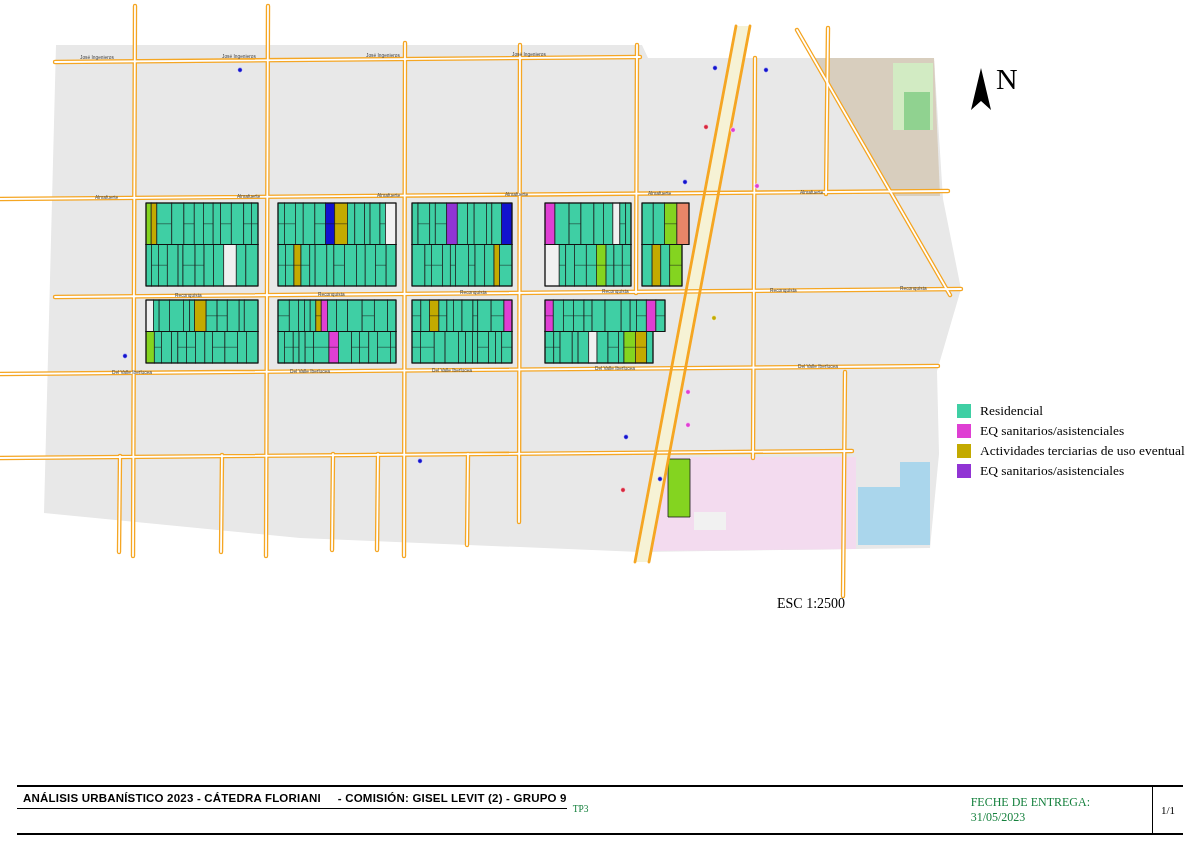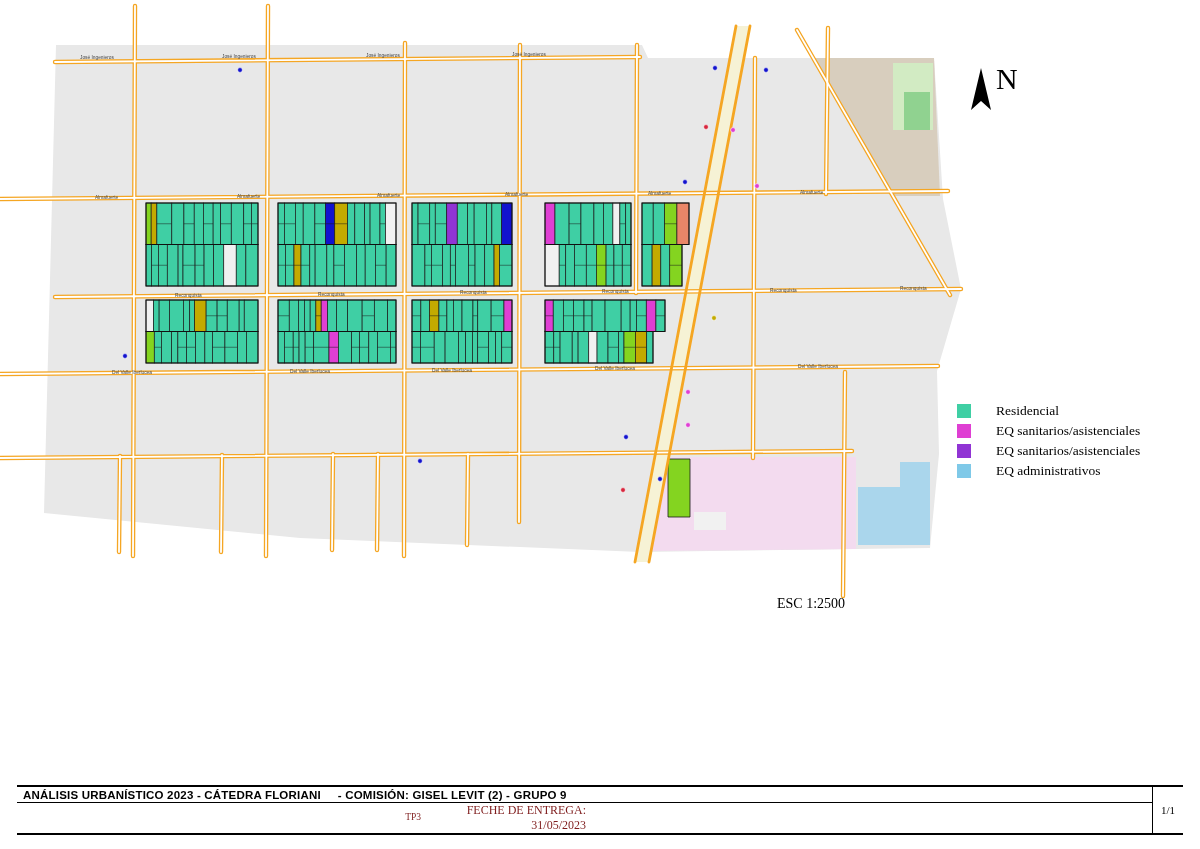--- a/index.html
+++ b/index.html
@@ -11,38 +11,38 @@
   #map-svg{position:absolute;left:0;top:0;}
 
   
   .north{position:absolute;left:968px;top:64px;display:flex;align-items:flex-start;}
   .north .n-label{font-size:30px;font-family:"Liberation Serif", serif;color:#000;margin-left:2px;line-height:1;}
 
   
   .legend{position:absolute;left:957px;top:401px;}
   .legend-row{display:flex;align-items:center;height:20px;}
   .swatch{width:14px;height:14px;display:inline-block;margin-right:9px;flex:0 0 auto;}
-  .legend-label{font-size:13.5px;color:#000;white-space:nowrap;font-family:"Liberation Serif", serif;margin-left:16px;}
+  .legend-label{font-size:13.5px;color:#000;white-space:nowrap;font-family:"Liberation Serif", serif;}
 
   
   .scale{position:absolute;left:777px;top:596px;font-size:14px;color:#000;}
 
   
   .titleblock{
     position:absolute;left:17px;top:785px;width:1166px;height:50px;
     border-top:2px solid #000;border-bottom:2px solid #000;
     display:flex;box-sizing:border-box;background:#fff;
   }
-  .tb-main{flex:1;display:flex;flex-direction:column;min-width:0;}
+  .tb-main{flex:1;display:flex;min-width:0;}
   .tb-row1{
     height:21px;border-bottom:1.3px solid #000;display:flex;align-items:center;
     padding-left:6px;font-family:"Liberation Sans", sans-serif;font-weight:bold;
     font-size:11.5px;letter-spacing:.2px;color:#000;
   }
-  .tb-row2{flex:1;display:flex;align-items:center;color:#7f1d1d;text-align:right;}
+  .tb-row2{flex:1;display:flex;align-items:center;color:#15803d;}
   .tb-tp{width:398px;padding-left:6px;font-size:9.5px;line-height:1.2;}
   .tb-students{flex:1;font-size:10px;}
   .tb-date{width:165px;font-size:12px;}
   .tb-sheet{
     width:30px;border-left:1.3px solid #000;display:flex;align-items:center;
     justify-content:center;font-size:11px;color:#000;
   }
 </style>
 </head>
 <body>
@@ -449,26 +449,26 @@
 <div class="legend">
   <div class="legend-row">
     <span class="swatch" style="background: rgb(63, 207, 164);"></span>
     <span class="legend-label">Residencial</span>
   </div>
   <div class="legend-row">
     <span class="swatch" style="background: rgb(223, 63, 211);"></span>
     <span class="legend-label">EQ sanitarios/asistenciales</span>
   </div>
   <div class="legend-row">
+    <span class="swatch" style="background: rgb(195, 170, 0);"></span>
+    <span class="legend-label">Actividades terciarias de uso eventual</span>
+  </div>
+  <div class="legend-row">
     <span class="swatch" style="background: rgb(145, 52, 212);"></span>
     <span class="legend-label">EQ sanitarios/asistenciales</span>
-  </div>
-  <div class="legend-row">
-    <span class="swatch" style="background: rgb(127, 201, 232);"></span>
-    <span class="legend-label">EQ administrativos</span>
   </div>
 </div>
 
 <div class="scale">ESC 1:2500</div>
 
 <div class="titleblock">
   <div class="tb-main">
     <div class="tb-row1">ANÁLISIS URBANÍSTICO 2023 - CÁTEDRA FLORIANI&nbsp;&nbsp;&nbsp;&nbsp; - COMISIÓN: GISEL LEVIT (2) - GRUPO 9</div>
     <div class="tb-row2">
       <div class="tb-tp">

